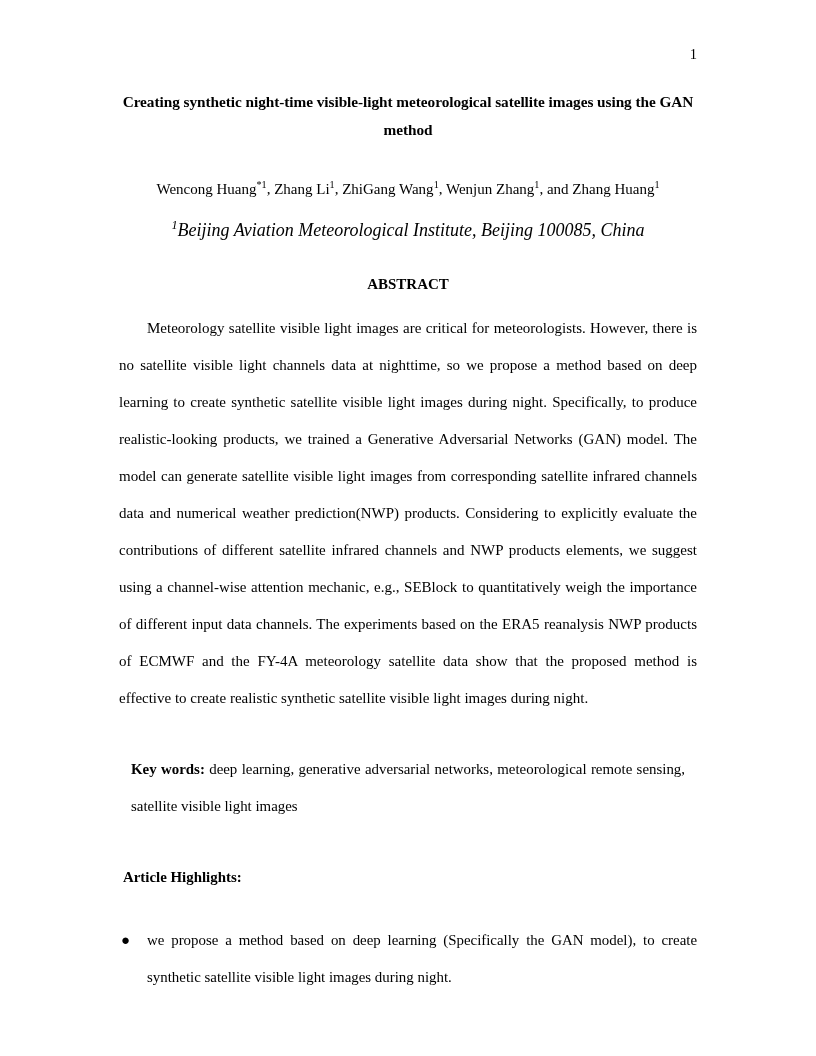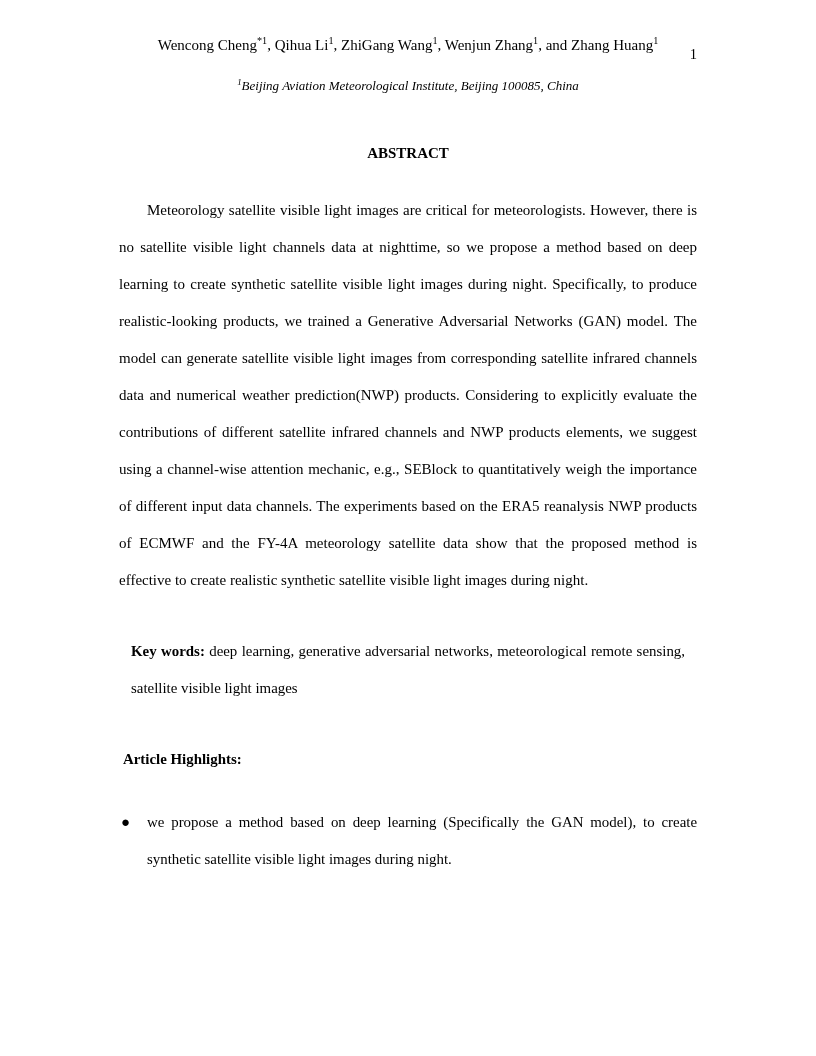--- a/index.html
+++ b/index.html
@@ -48,32 +48,32 @@
   .authors {
     margin: 0;
     padding-top: 34px;
     font-size: 15px;
     text-align: center;
     line-height: 22px;
   }
   .affiliation {
     margin: 0;
     padding-top: 19px;
-    font-size: 13px;
+    font-size: 18px;
     font-style: italic;
     text-align: center;
     line-height: 22px;
   }
   sup {
     font-size: 0.68em;
     vertical-align: super;
     line-height: 0;
   }
   .abstract-heading {
-    margin: 13px;
+    margin: 0;
     padding-top: 32px;
     font-size: 15px;
     font-weight: bold;
     text-align: center;
     line-height: 22px;
   }
   .body-par {
     margin: 0;
     padding-top: 15px;
     font-size: 15px;
@@ -124,22 +124,26 @@
 </style>
 </head>
 <body>
 
 <div class="page">
 
   <div class="folio">1</div>
 
   <div class="content">
 
+    <h1 class="title">
+      <span>Creating synthetic night-time visible-light meteorological satellite images using the</span>
+      <span>GAN method</span>
+    </h1>
 
-    <p class="authors"><span>Wencong Cheng</span><sup>*1</sup><span>, </span><span>Qihua Li</span><sup>1</sup><span>, </span><span>ZhiGang Wang</span><sup>1</sup><span>, </span><span>Wenjun Zhang</span><sup>1</sup><span>, </span><span>and </span><span>Zhang Huang</span><sup>1</sup></p>
+    <p class="authors"><span>Wencong Huang</span><sup>*1</sup><span>, </span><span>Zhang Li</span><sup>1</sup><span>, </span><span>ZhiGang Wang</span><sup>1</sup><span>, </span><span>Wenjun Zhang</span><sup>1</sup><span>, </span><span>and </span><span>Zhang Huang</span><sup>1</sup></p>
 
     <p class="affiliation">
       <sup>1</sup><span>Beijing Aviation Meteorological Institute, Beijing 100085, China</span>
     </p>
 
     <h2 class="abstract-heading">ABSTRACT</h2>
 
     <p class="body-par indent">Meteorology satellite visible light images are critical for meteorologists. However, there is no satellite visible light channels data at nighttime, so we propose a method based on deep learning to create synthetic satellite visible light images during night. Specifically, to produce realistic-looking products, we trained a Generative Adversarial Networks (GAN) model. The model can generate satellite visible light images from corresponding satellite infrared channels data and numerical weather prediction(NWP) products. Considering to explicitly evaluate the contributions of different satellite infrared channels and NWP products elements, we suggest using a channel-wise attention mechanic, e.g., SEBlock to quantitatively weigh the importance of different input data channels. The experiments based on the ERA5 reanalysis NWP products of ECMWF and the FY-4A meteorology satellite data show that the proposed method is effective to create realistic synthetic satellite visible light images during night.</p>
 
     <p class="keywords">

